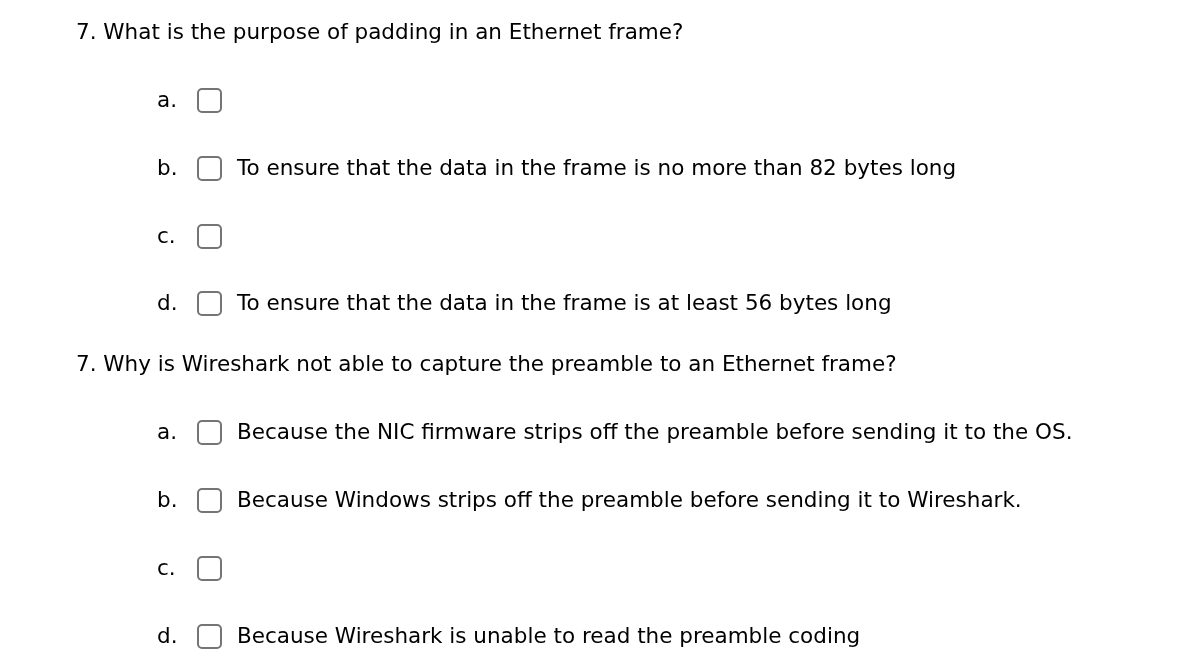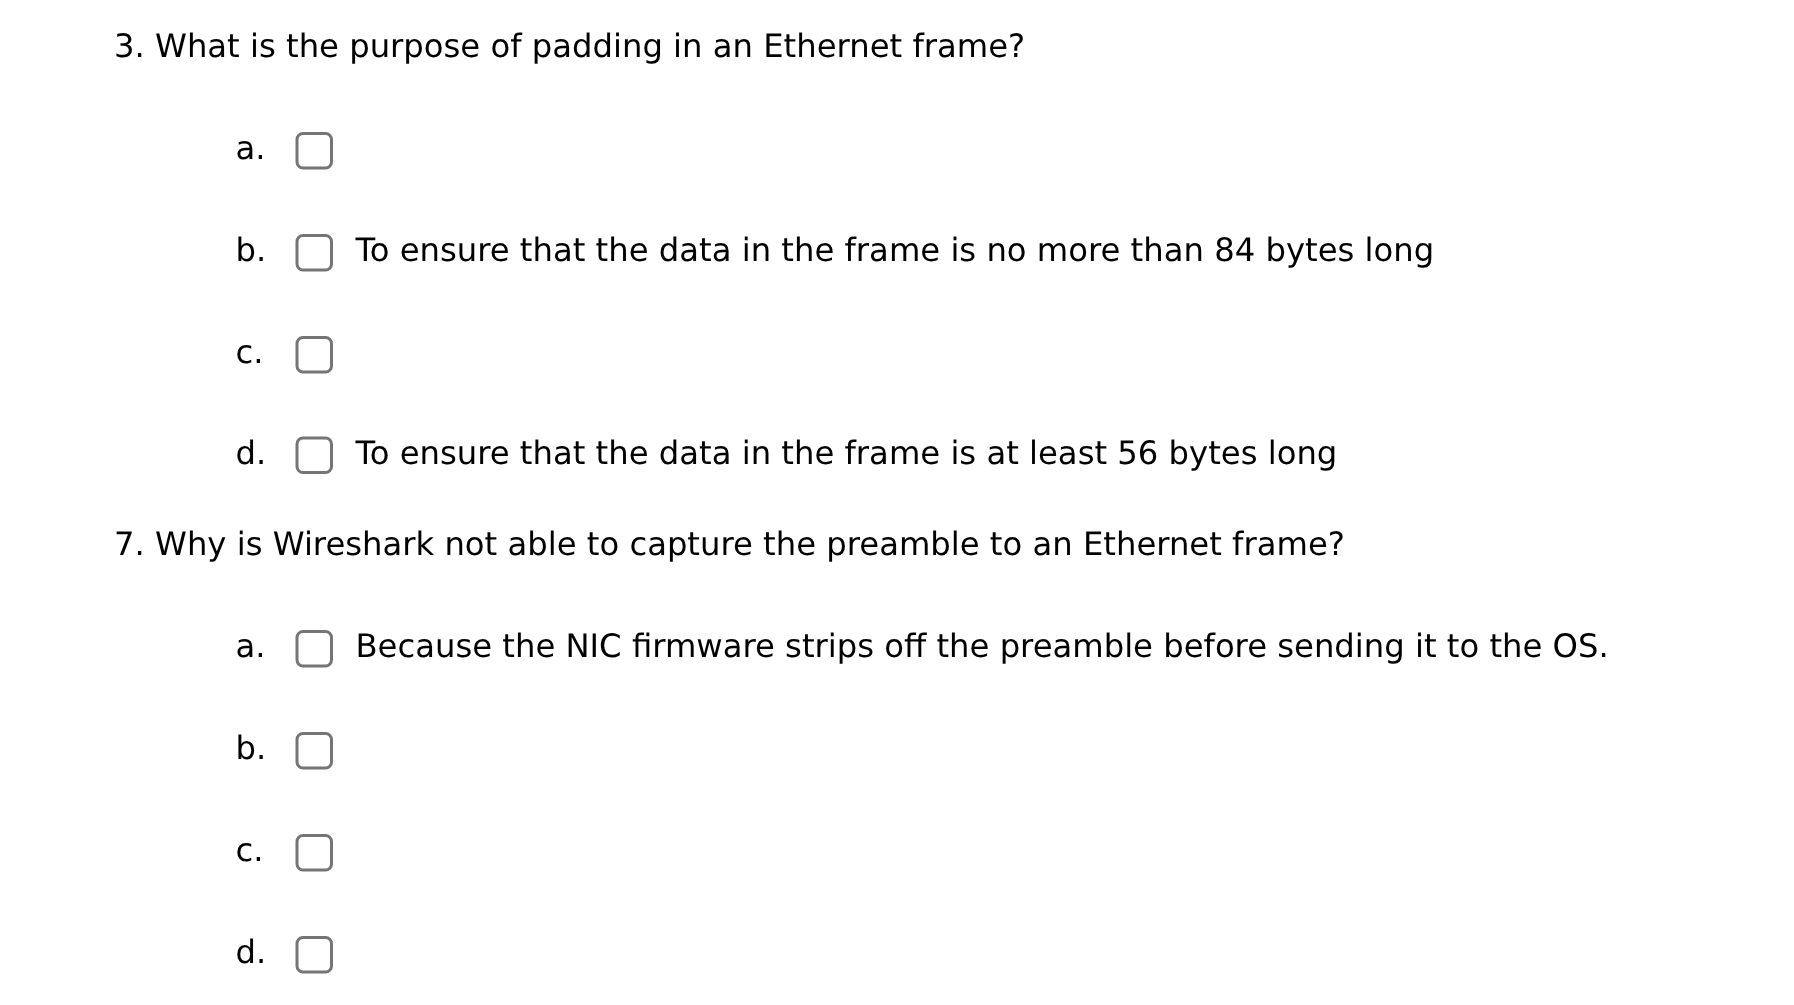--- a/index.html
+++ b/index.html
@@ -50,31 +50,31 @@
     }
     .opt-text {
       position: absolute;
       left: 237px;
       top: 0;
     }
   </style>
 </head>
 <body>
 
-<div class="question" style="top:17px;">3. What is the purpose of padding in an Ethernet frame?</div>
+<div class="question" style="top:17px;">7. What is the purpose of padding in an Ethernet frame?</div>
 
 <div class="option" style="top:85px;">
   <span class="opt-letter">a.</span>
   <span class="opt-check"></span>
 </div>
 
 <div class="option" style="top:153px;">
   <span class="opt-letter">b.</span>
   <span class="opt-check"></span>
-  <span class="opt-text">To ensure that the data in the frame is no more than 84 bytes long</span>
+  <span class="opt-text">To ensure that the data in the frame is no more than 82 bytes long</span>
 </div>
 
 <div class="option" style="top:221px;">
   <span class="opt-letter">c.</span>
   <span class="opt-check"></span>
 </div>
 
 <div class="option" style="top:288px;">
   <span class="opt-letter">d.</span>
   <span class="opt-check"></span>
@@ -85,23 +85,25 @@
 
 <div class="option" style="top:417px;">
   <span class="opt-letter">a.</span>
   <span class="opt-check"></span>
   <span class="opt-text">Because the NIC firmware strips off the preamble before sending it to the OS.</span>
 </div>
 
 <div class="option" style="top:485px;">
   <span class="opt-letter">b.</span>
   <span class="opt-check"></span>
+  <span class="opt-text">Because Windows strips off the preamble before sending it to Wireshark.</span>
 </div>
 
 <div class="option" style="top:553px;">
   <span class="opt-letter">c.</span>
   <span class="opt-check"></span>
 </div>
 
 <div class="option" style="top:621px;">
   <span class="opt-letter">d.</span>
   <span class="opt-check"></span>
+  <span class="opt-text">Because Wireshark is unable to read the preamble coding</span>
 </div>
 
 </body></html>

